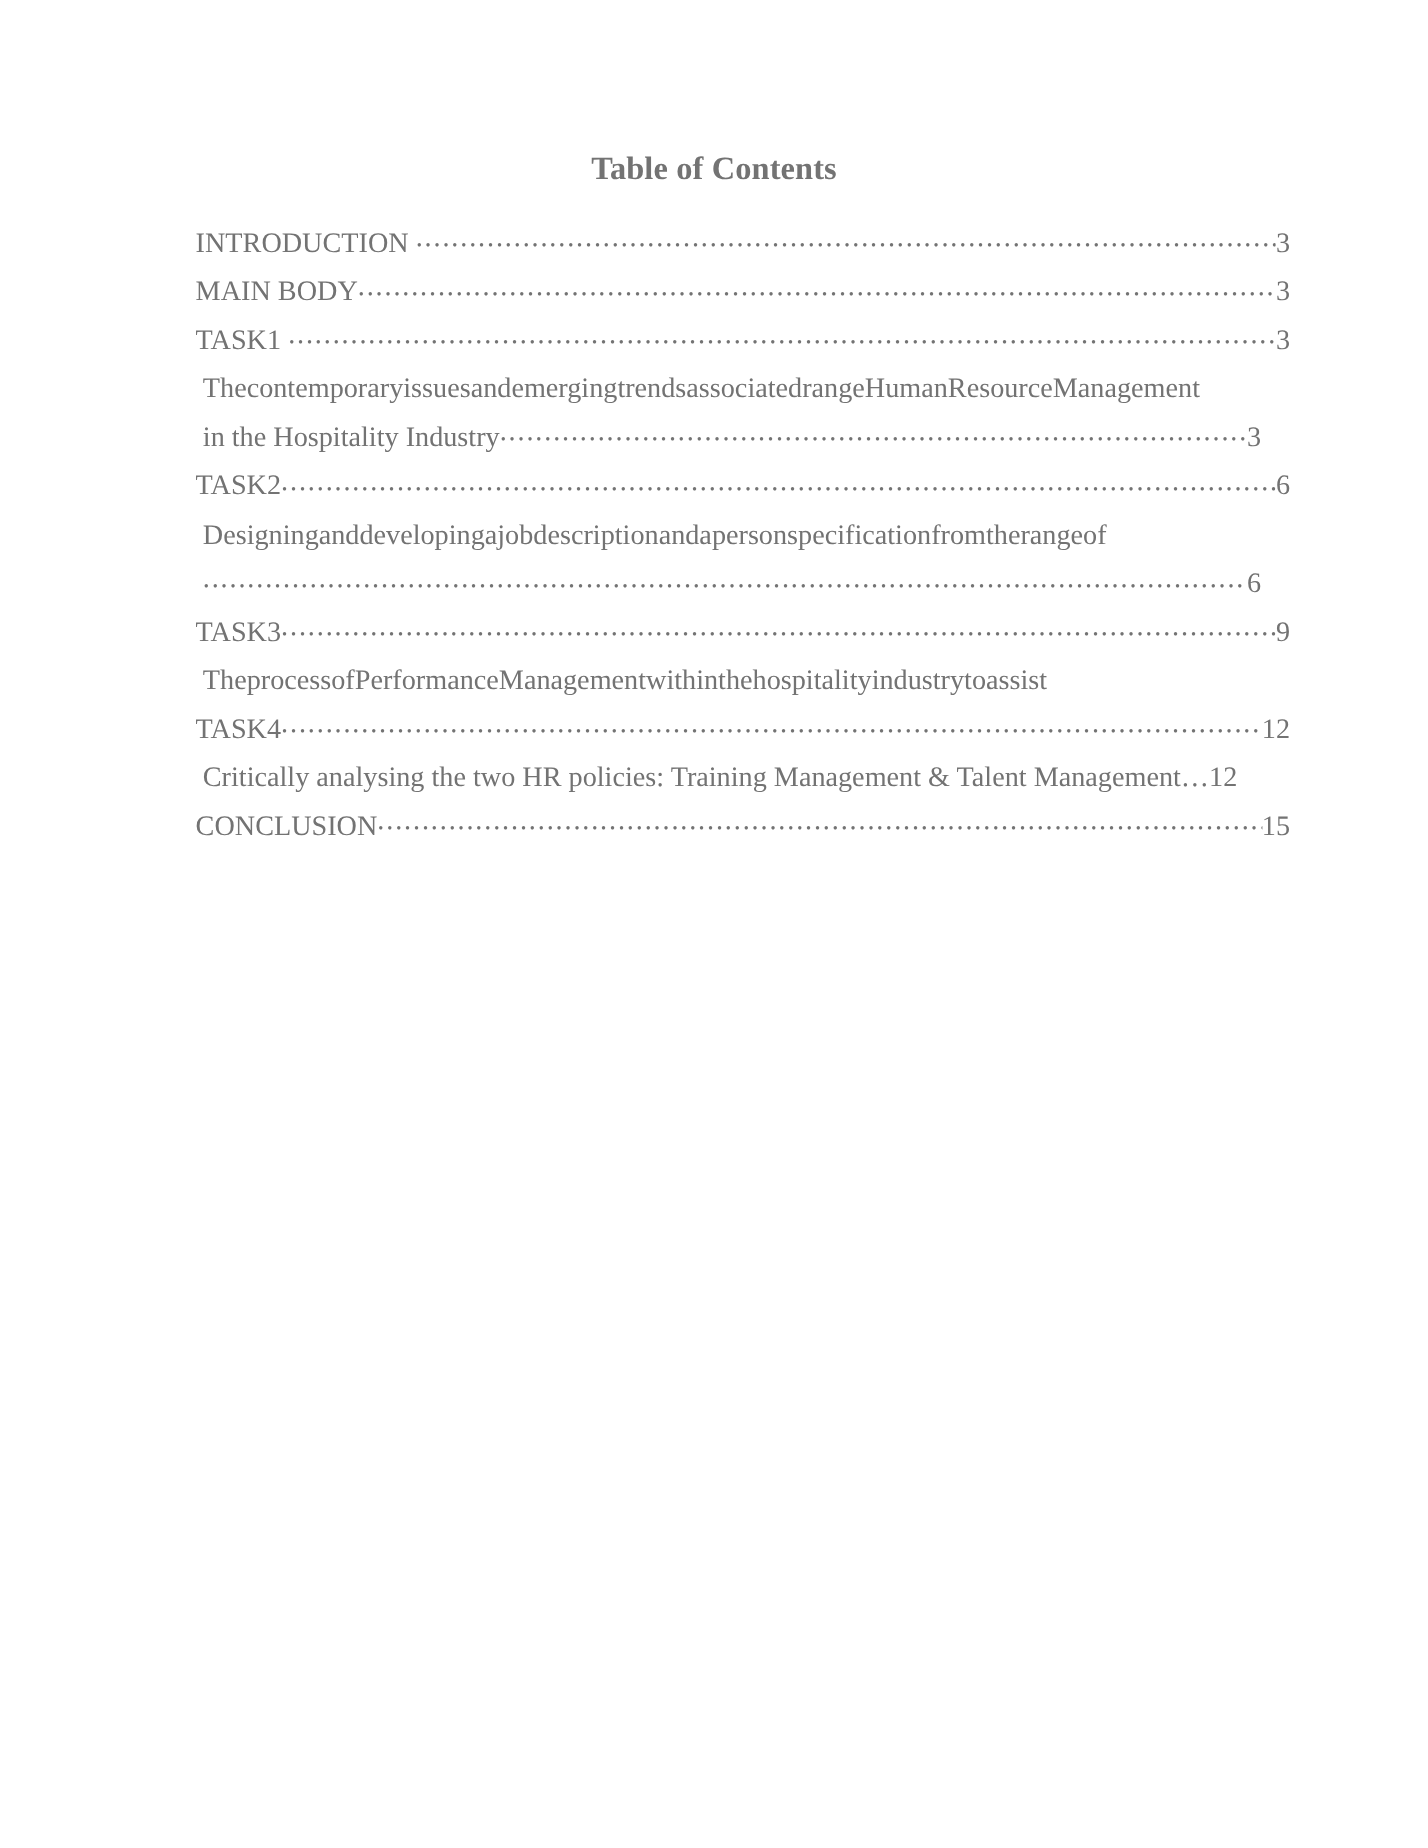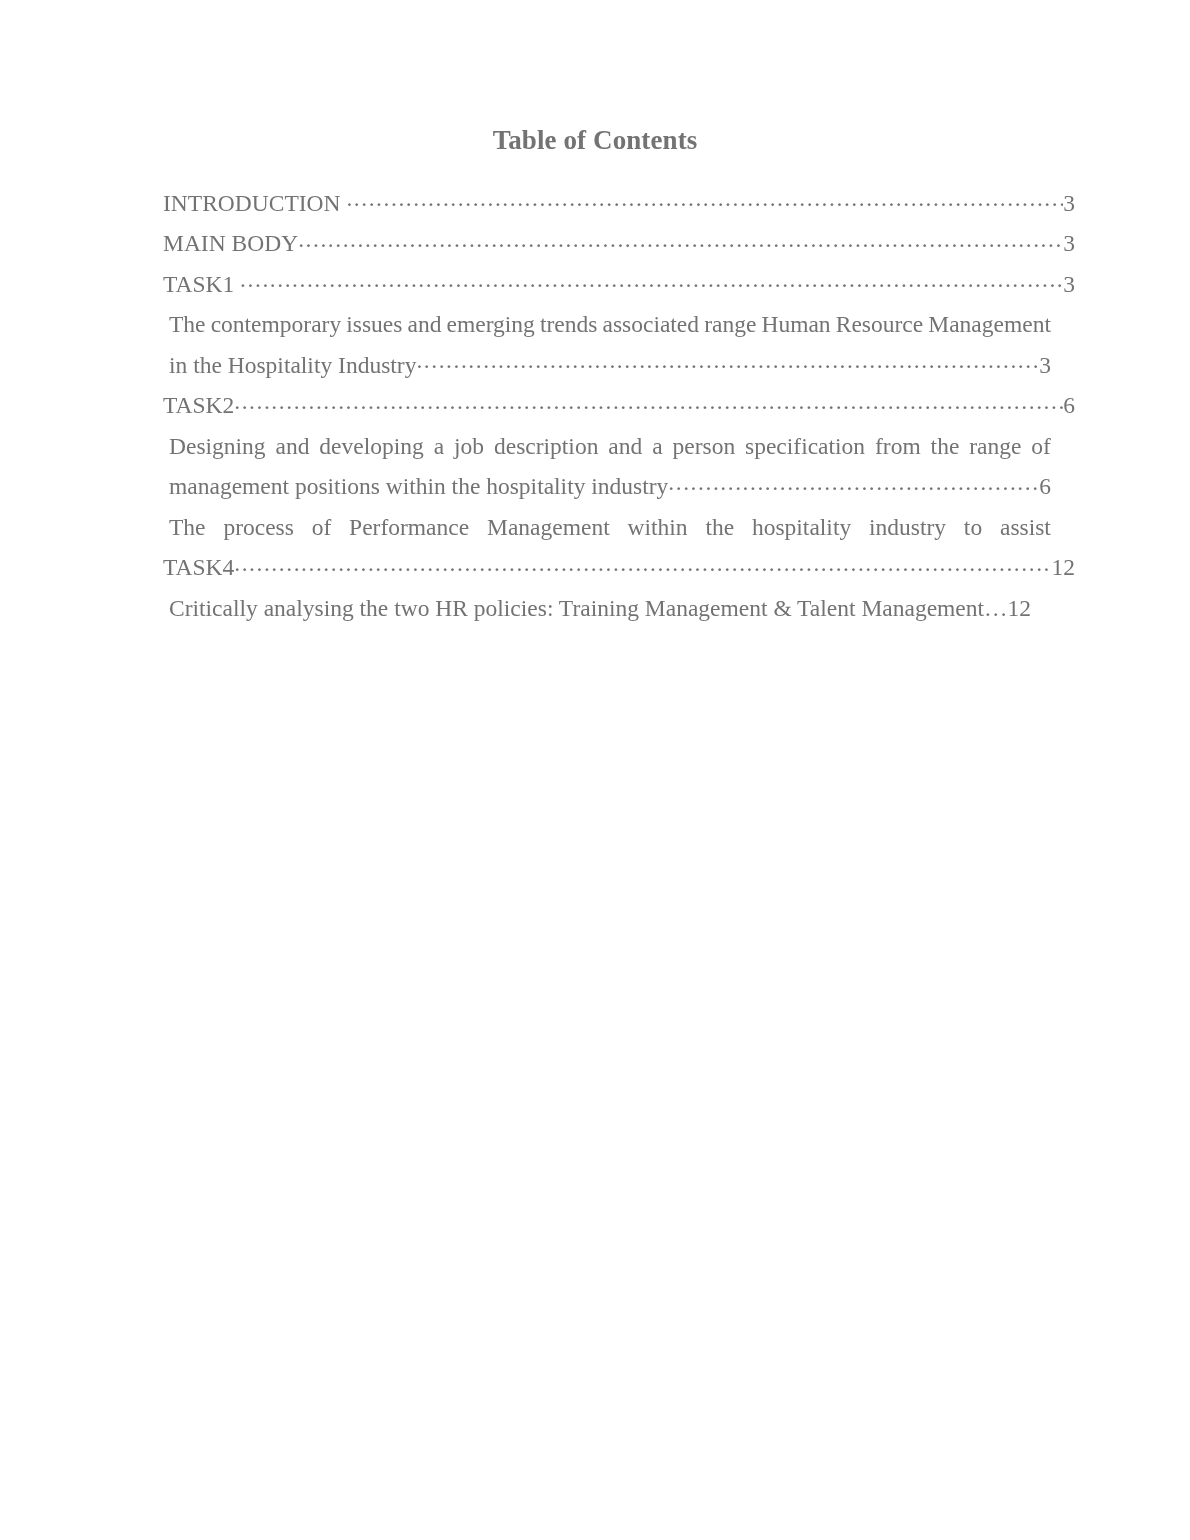--- a/index.html
+++ b/index.html
@@ -94,21 +94,20 @@
     content: "........................................................................................................................................................................................................";
     letter-spacing: 1.55px;
     font-size: 23.5px;
   }
   .toc-subline .pg { flex: 0 0 auto; }
 
   
   .just-line {
     display: flex;
     width: 882px;
-    justify-content: space-between;
     white-space: pre;
   }
   .plain-sub {
     width: 882px;
     white-space: pre;
   }
 </style>
 </head>
 <body>
 
@@ -175,26 +174,30 @@
           <span>and</span>
           <span>a</span>
           <span>person</span>
           <span>specification</span>
           <span>from</span>
           <span>the</span>
           <span>range</span>
           <span>of</span>
         </div>
         <div class="toc-subline">
-          <span class="lbl">management positions within the hospitality industry</span>
           <span class="leader"></span>
           <span class="pg">6</span>
         </div>
       </div>
 
+      <div class="toc-row">
+        <span class="lbl">TASK3</span>
+        <span class="leader"></span>
+        <span class="pg">9</span>
+      </div>
 
       <div class="toc-sub">
         <div class="just-line">
           <span>The</span>
           <span>process</span>
           <span>of</span>
           <span>Performance</span>
           <span>Management</span>
           <span>within</span>
           <span>the</span>
@@ -208,17 +211,22 @@
       <div class="toc-row">
         <span class="lbl">TASK4</span>
         <span class="leader"></span>
         <span class="pg">12</span>
       </div>
 
       <div class="toc-sub">
         <div class="plain-sub">Critically analysing the two HR policies: Training Management &amp; Talent Management…12</div>
       </div>
 
+      <div class="toc-row">
+        <span class="lbl">CONCLUSION</span>
+        <span class="leader"></span>
+        <span class="pg">15</span>
+      </div>
 
 
     </div>
   </div>
 </div>
 
 </body></html>

